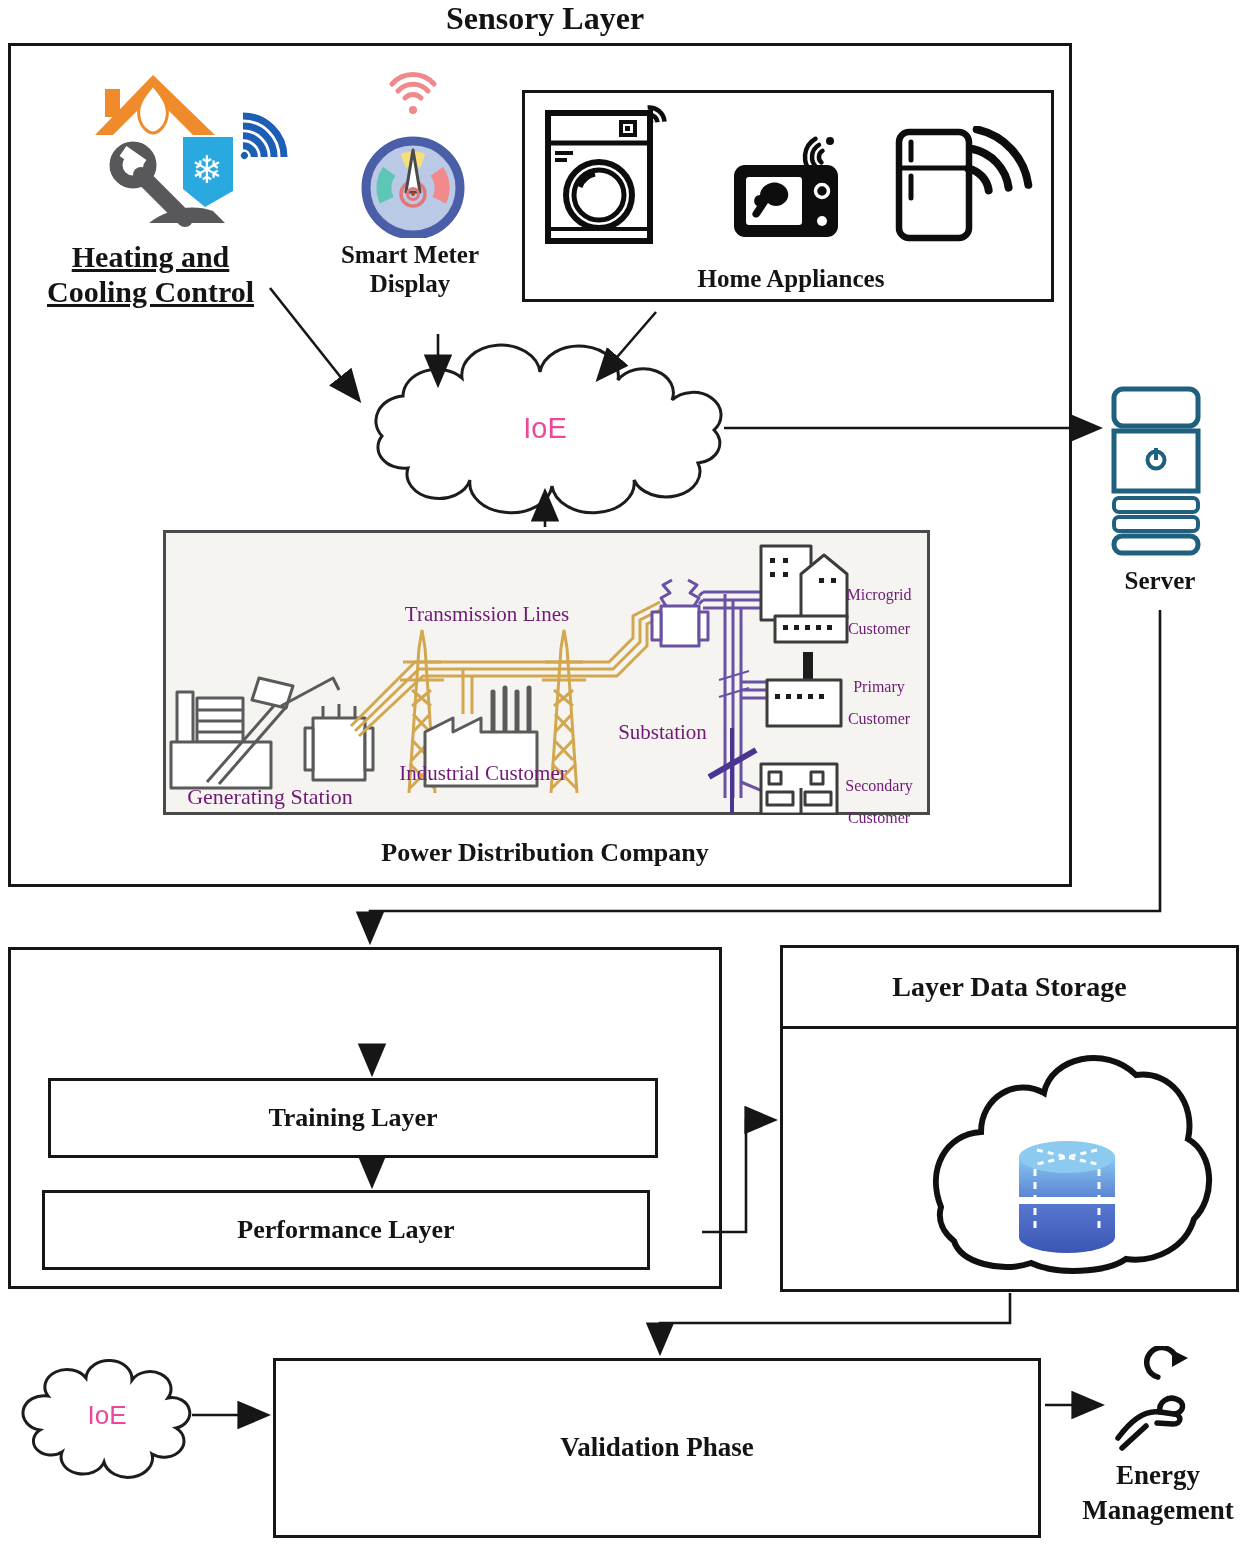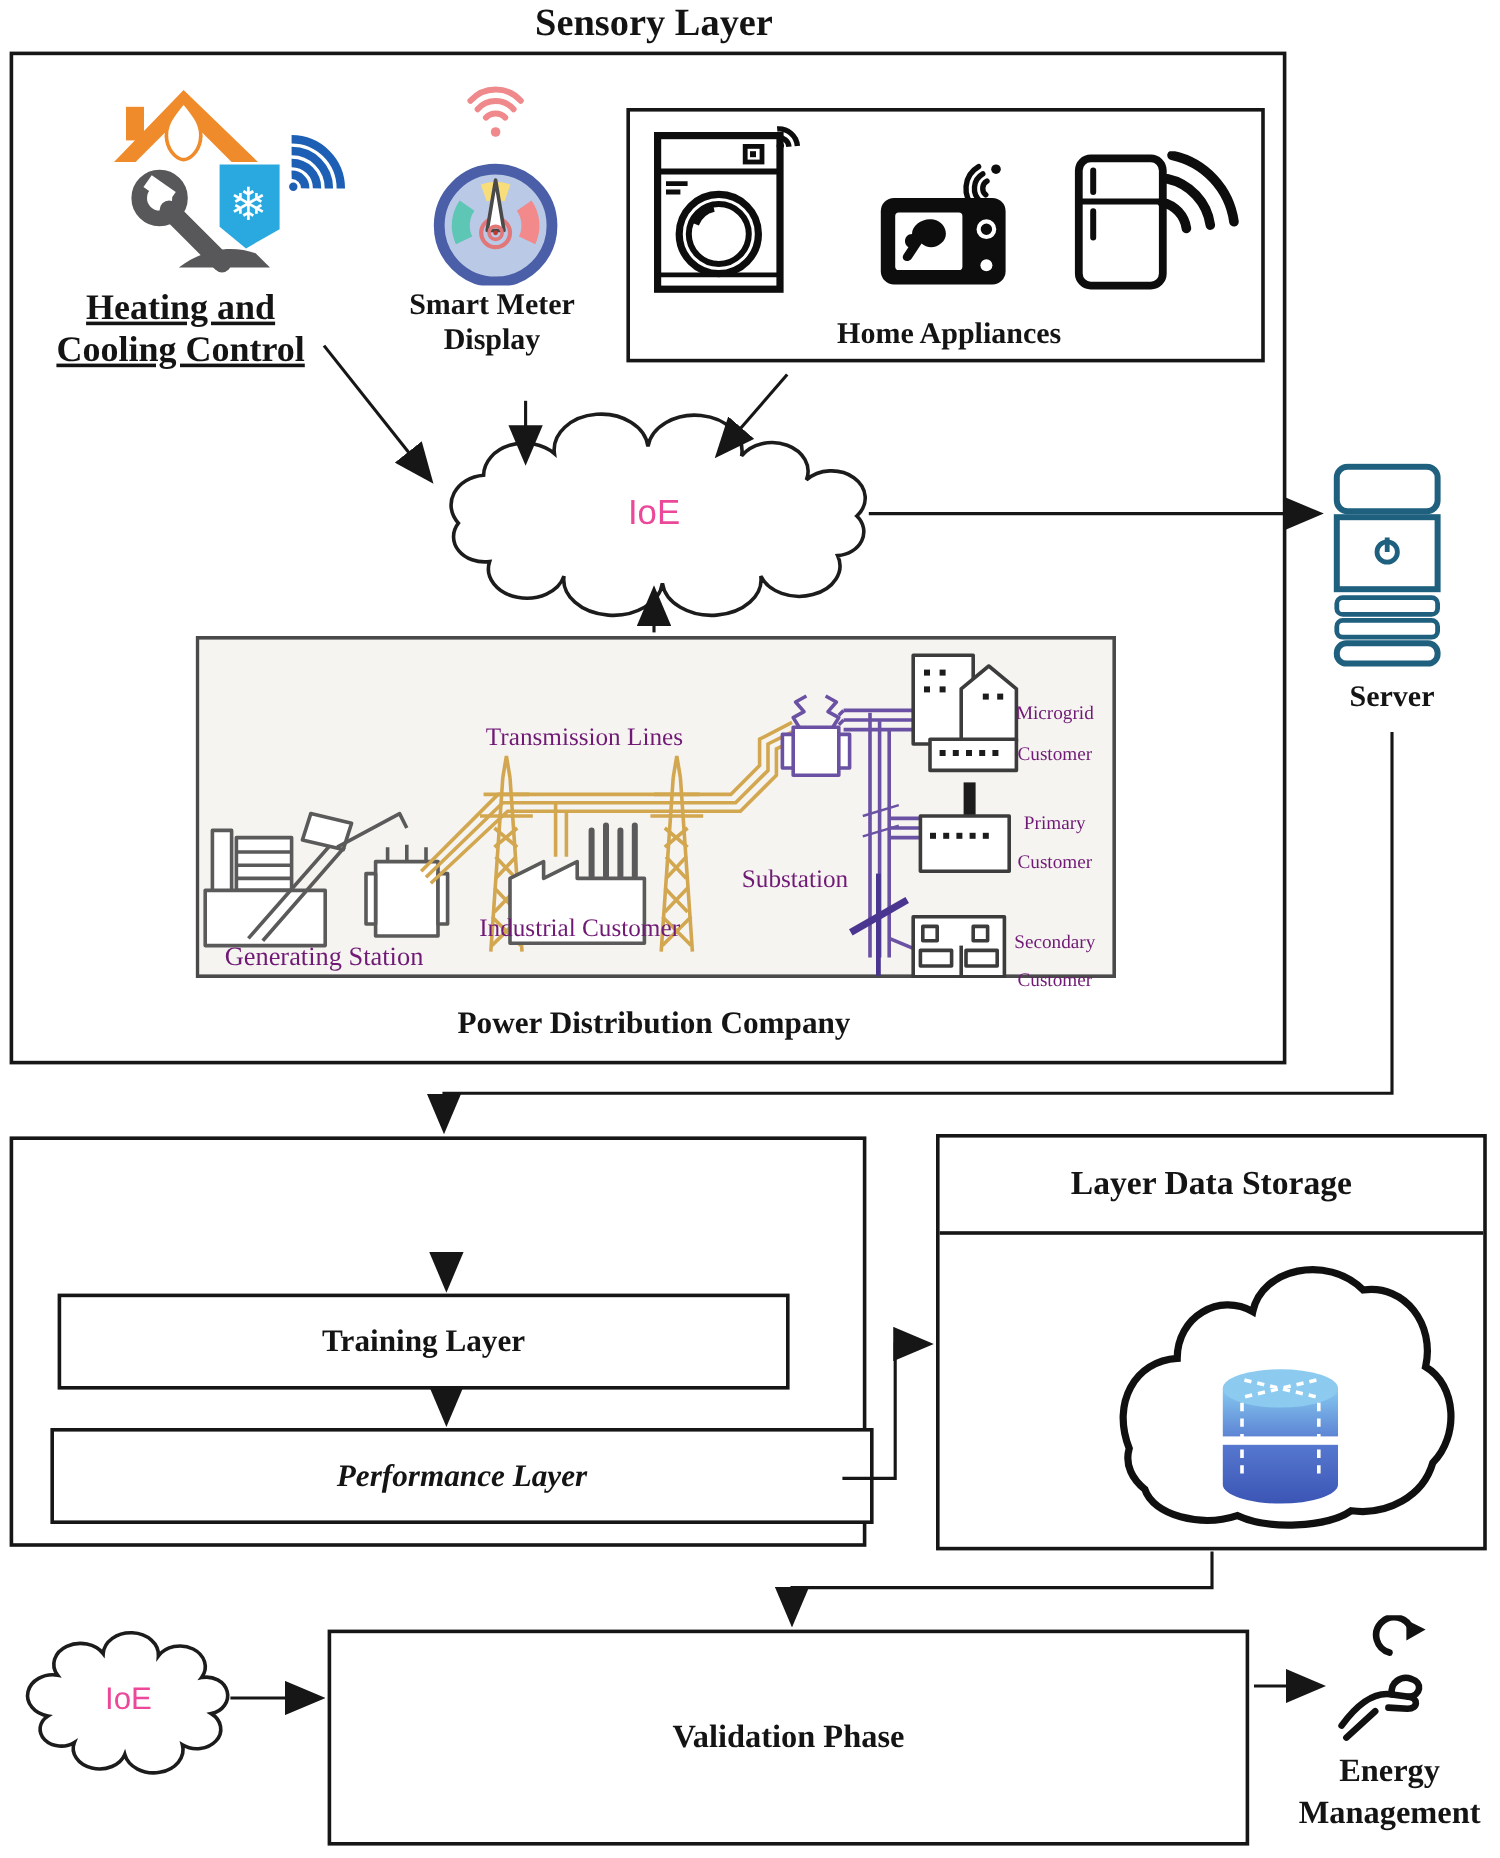--- a/index.html
+++ b/index.html
@@ -20,21 +20,21 @@
 
 <div class="stage">
 
   <div class="box" style="left:8px;top:43px;width:1064px;height:844px;"></div>
   <div class="box" style="left:522px;top:90px;width:532px;height:212px;"></div>
   <div class="box" style="left:8px;top:947px;width:714px;height:342px;"></div>
 
   <div class="box flexc" style="left:48px;top:1078px;width:610px;height:80px;">
     <span class="lbl" style="position:static;font-size:26px;">Training Layer</span>
   </div>
-  <div class="box flexc" style="left:42px;top:1190px;width:686px;height:80px;font-style:italic;">
+  <div class="box flexc" style="left:42px;top:1190px;width:608px;height:80px;">
     <span class="lbl" style="position:static;font-size:26px;">Performance Layer</span>
   </div>
 
   <div class="box" style="left:780px;top:945px;width:459px;height:347px;">
     <div class="flexc" style="height:78px;border-bottom:3px solid #161616;">
       <span class="lbl" style="position:static;font-size:28px;">Layer Data Storage</span>
     </div>
     <svg width="453" height="260" viewBox="0 0 453 260">
       <defs>
         <linearGradient id="dbg" x1="0" y1="0" x2="0" y2="1">

